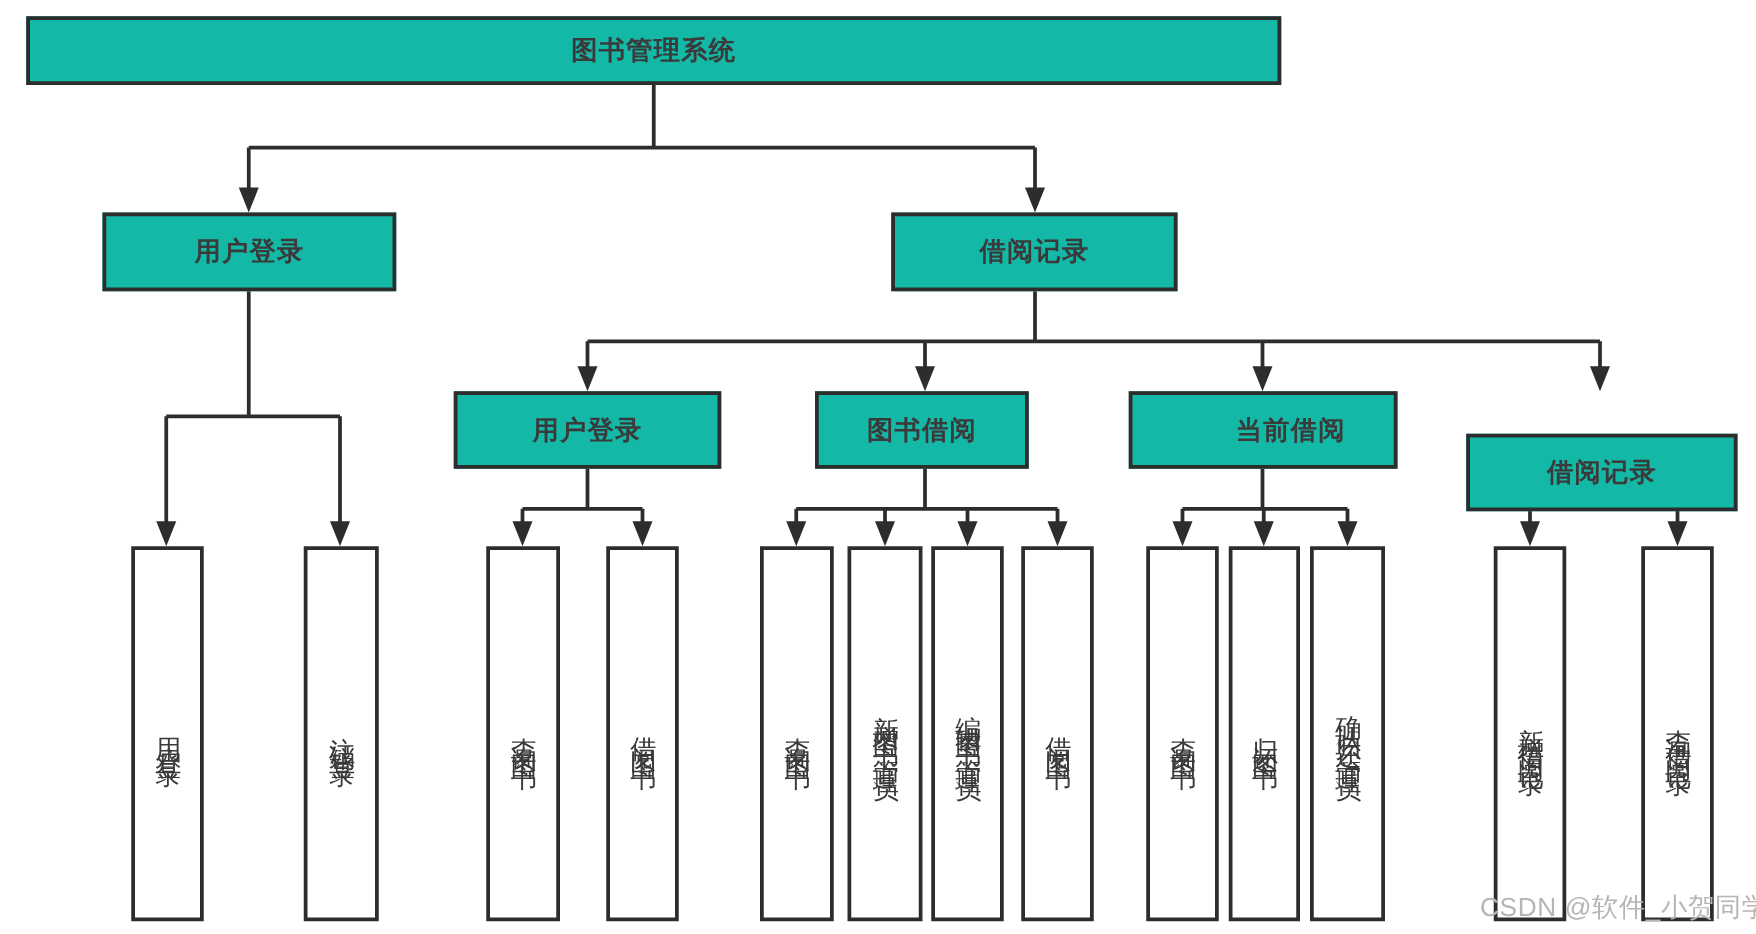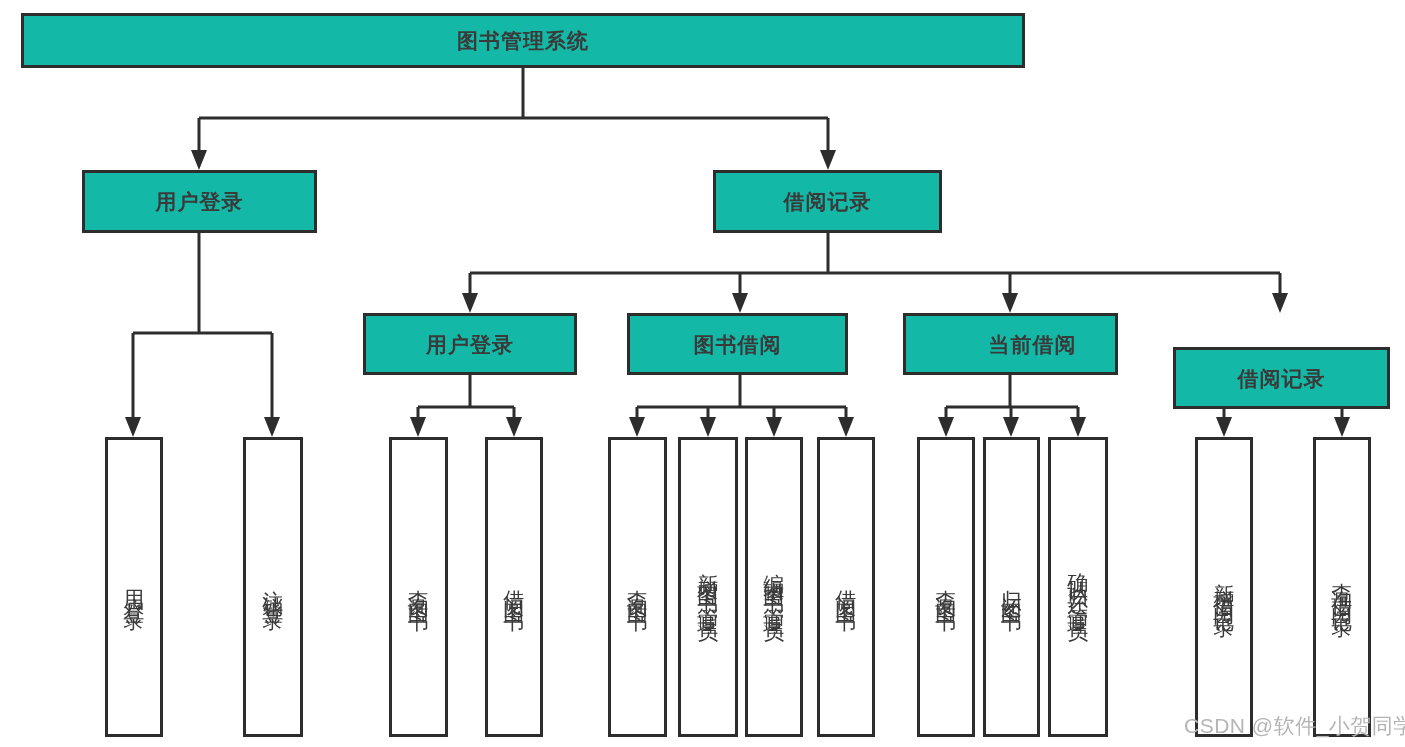--- a/index.html
+++ b/index.html
@@ -100,21 +100,21 @@
       <polygon points="1334,417 1350,417 1342,437"></polygon>
     </g>
   </svg>
 
   <div class="box" style="left:21px; top:13px; width:1004px; height:55px;">图书管理系统</div>
 
   <div class="box" style="left:82px; top:170px; width:235px; height:63px;">用户登录</div>
   <div class="box" style="left:713px; top:170px; width:229px; height:63px;">借阅记录</div>
 
   <div class="box" style="left:363px; top:313px; width:214px; height:62px;">用户登录</div>
-  <div class="box" style="left:627px; top:313px; width:221px; height:62px;">图书借阅</div>
+  <div class="box" style="left:652px; top:313px; width:171px; height:62px;">图书借阅</div>
   <div class="box" style="left:903px; top:313px; width:215px; height:62px;padding-left:44px;">当前借阅</div>
   <div class="box" style="left:1173px; top:313px; width:217px; height:62px;margin-top:34px;">借阅记录</div>
 
   <div class="leaf" style="left:105px; top:437px; width:58px; height:300px;">
       <span>用户登录</span>
     </div>
   <div class="leaf" style="left:243px; top:437px; width:60px; height:300px;">
       <span>注销登录</span>
     </div>
 

